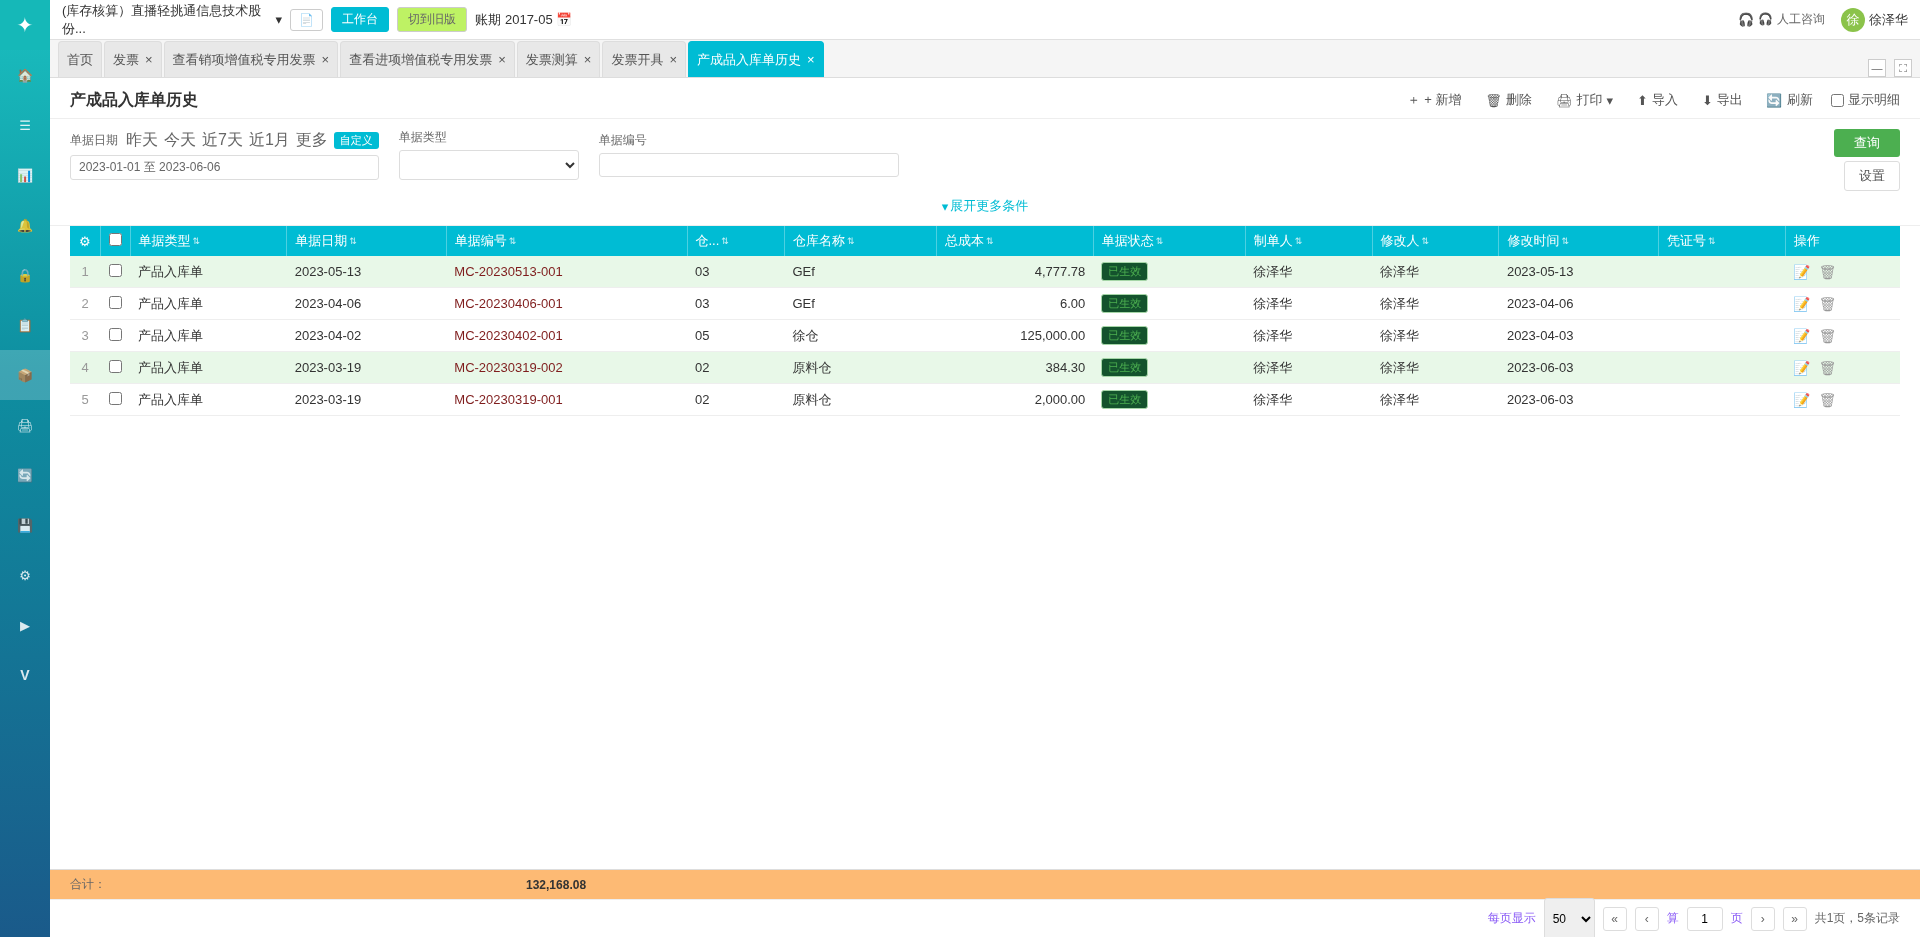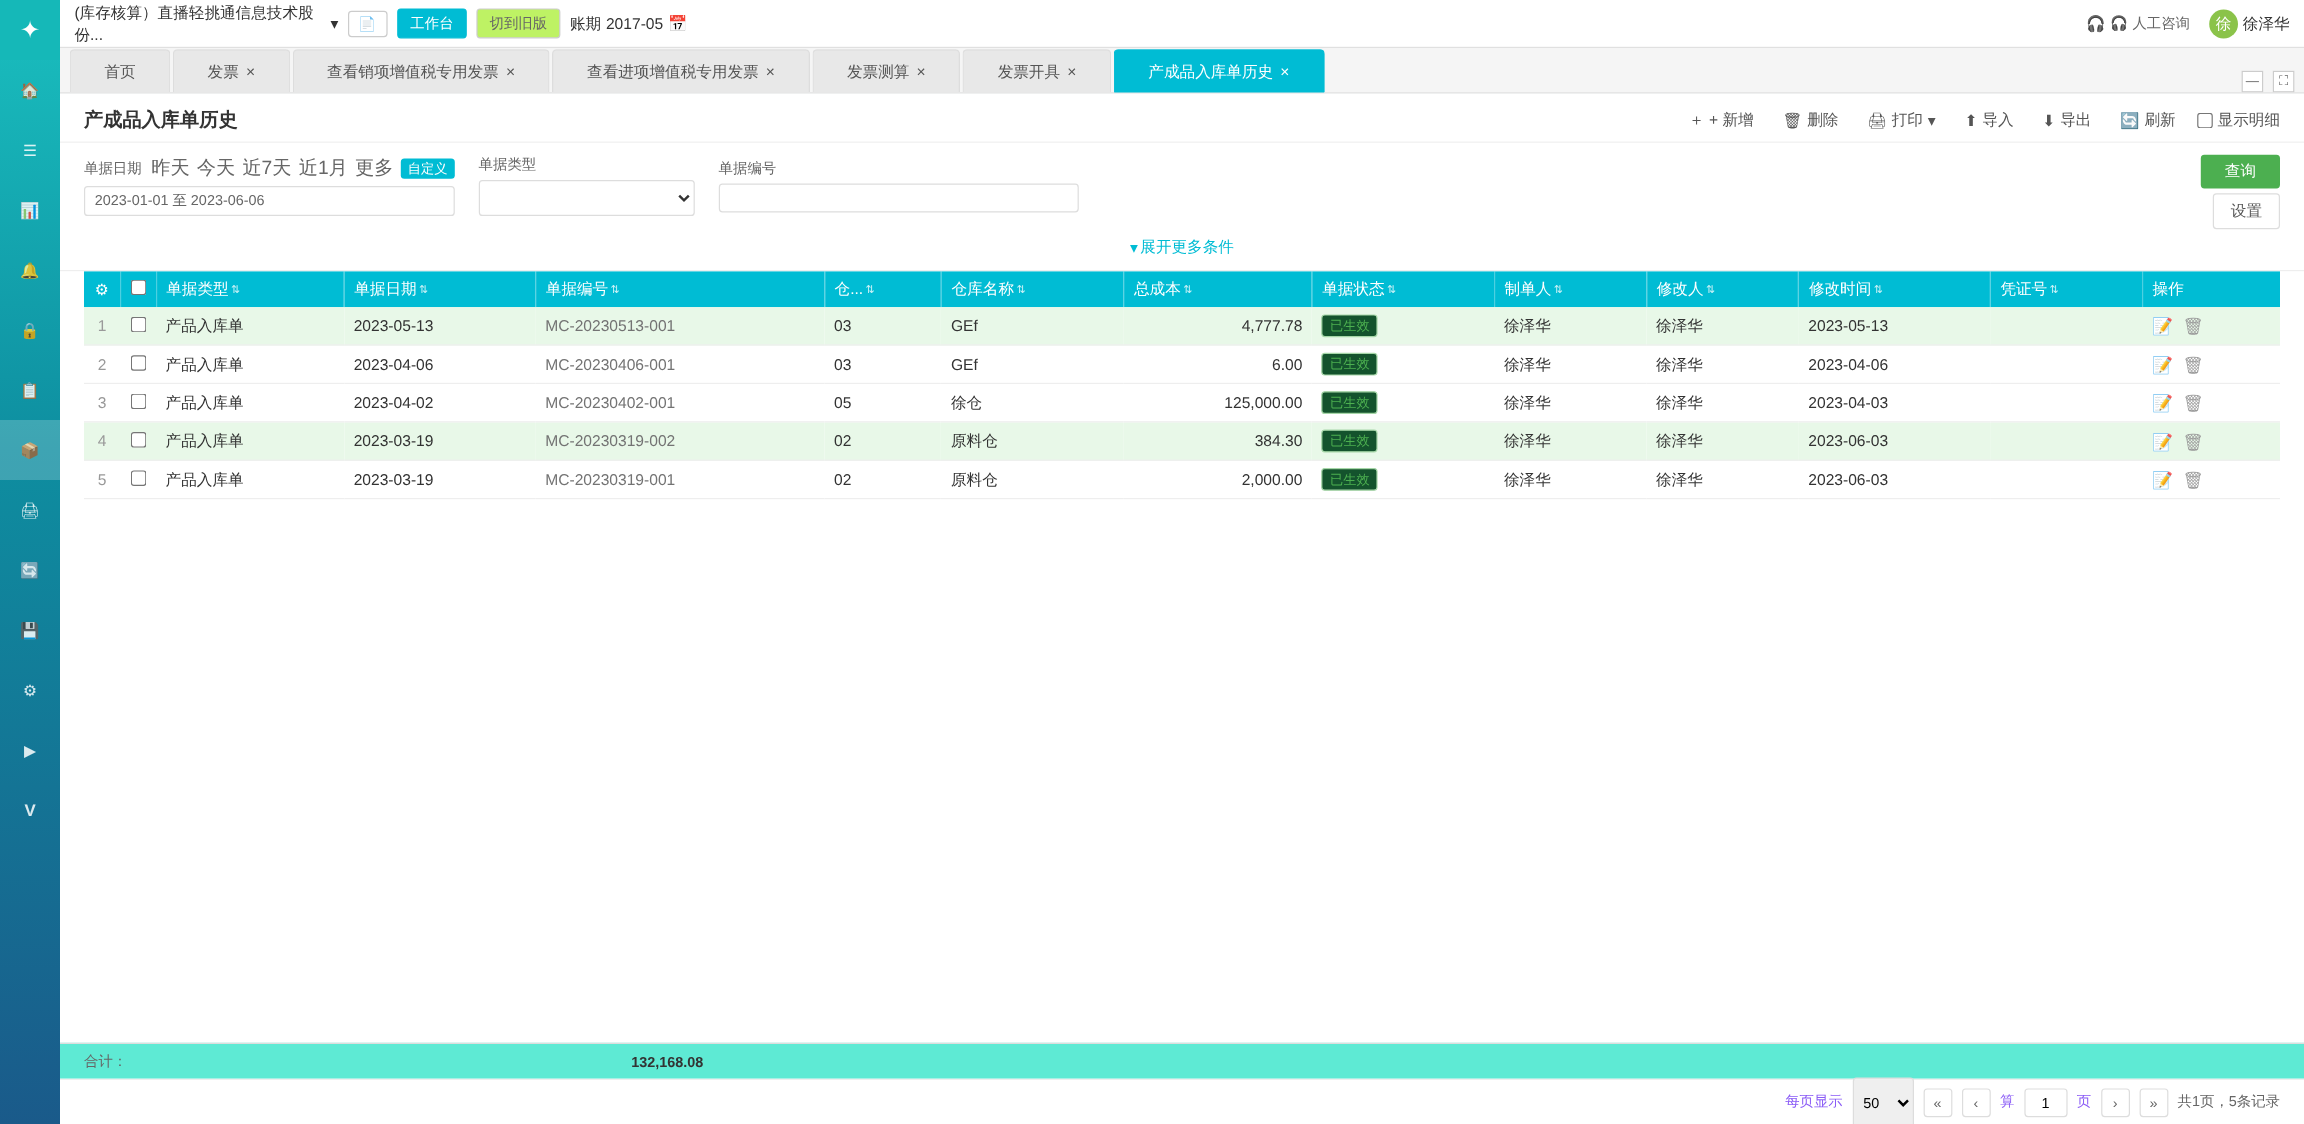--- a/index.html
+++ b/index.html
@@ -90,21 +90,21 @@
       background: #f5f5f5;
       border-bottom: 1px solid #ddd;
       display: flex;
       align-items: flex-end;
       padding: 0 8px;
       gap: 2px;
       flex-shrink: 0;
     }
     .tab {
       height: 36px;
-      padding: 0 28px;
+      padding: 0 8px;
       border-radius: 4px 4px 0 0;
       display: flex;
       align-items: center;
       gap: 6px;
       cursor: pointer;
       font-size: 12px;
       color: #555;
       background: #e8e8e8;
       border: 1px solid #ddd;
       border-bottom: none;
@@ -206,21 +206,21 @@
       border-right: 1px solid rgba(255,255,255,0.3);
       white-space: nowrap;
       user-select: none;
     }
     thead th:last-child { border-right: none; }
     .th-sort { display: flex; align-items: center; gap: 2px; cursor: pointer; }
     .sort-icon { font-size: 9px; opacity: 0.8; }
     tbody tr { border-bottom: 1px solid #eee; }
     tbody tr.row-highlight { background: #e8f8e8; }
     tbody td { padding: 6px 8px; color: #333; white-space: nowrap; }
-    .td-link { color: #737373; cursor: pointer; text-decoration: none; }
+    .td-link { color: #7f1d1d; cursor: pointer; text-decoration: none; }
     .status-badge {
       display: inline-block;
       padding: 1px 6px;
       border-radius: 3px;
       font-size: 11px;
       background: #14532d;
       color: #4caf50;
       border: 1px solid #a5d6a7;
     }
     .td-actions { display: flex; align-items: center; gap: 8px; }
@@ -229,21 +229,21 @@
     .row-num { color: #999; text-align: center; }
     .settings-col { width: 30px; text-align: center; cursor: pointer; }
 
     
     .table-footer {
       border-top: 1px solid #ddd;
       padding: 6px 20px;
       display: flex;
       align-items: center;
       gap: 20px;
-      background: #5eead4;
+      background: #fdba74;
       flex-shrink: 0;
     }
     .footer-label { color: #666; font-size: 12px; }
     .footer-total { color: #333; font-size: 12px; font-weight: bold; margin-left: 400px; }
 
     
     .pagination {
       height: 38px;
       border-top: 1px solid #eee;
       display: flex;

